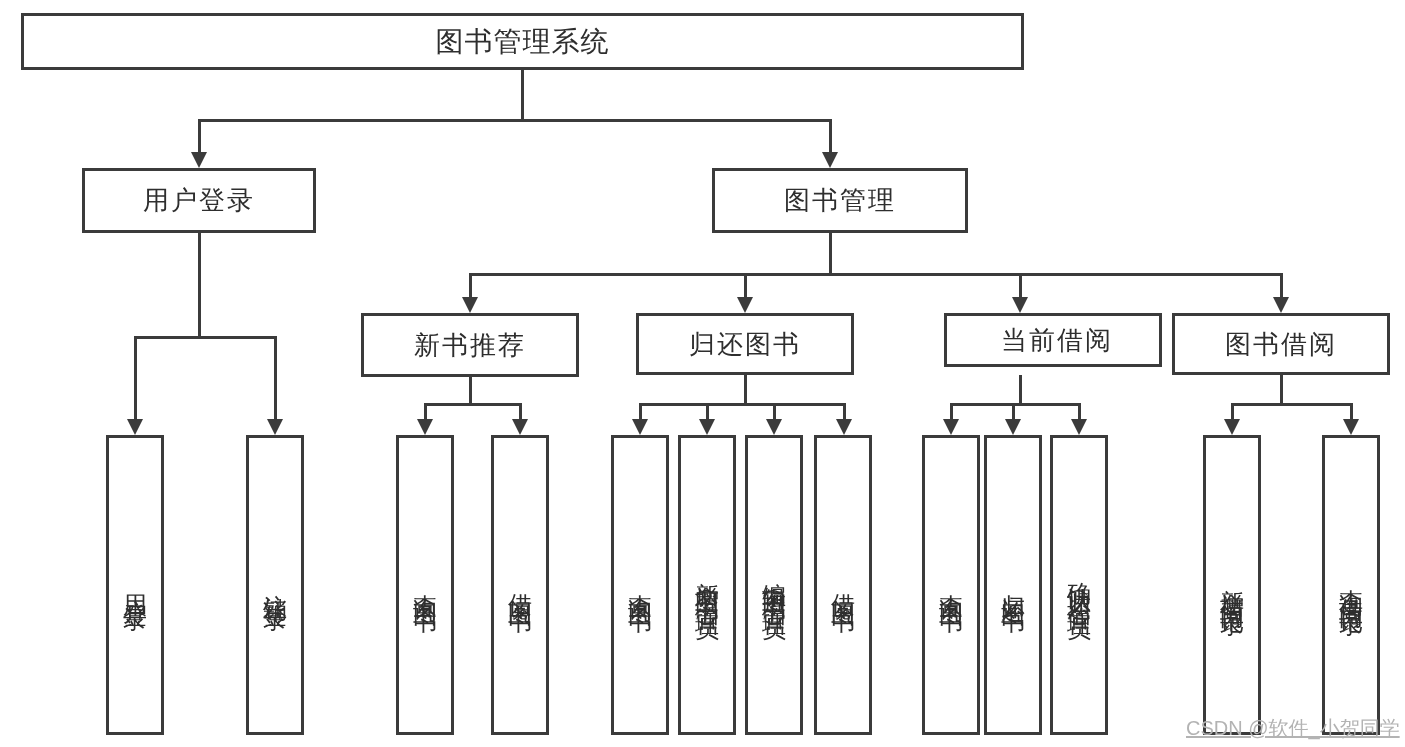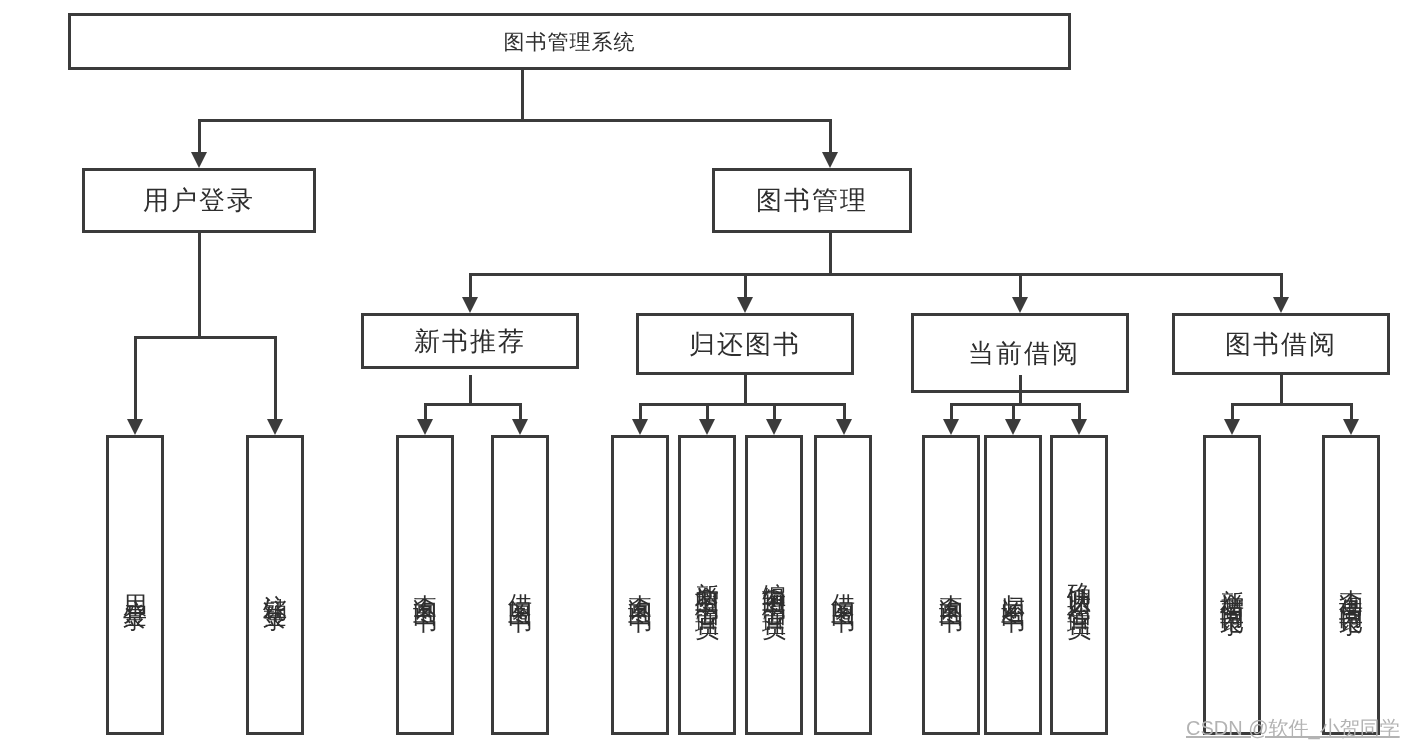--- a/index.html
+++ b/index.html
@@ -22,21 +22,21 @@
   .box {
     position: absolute;
     background: #fff;
     border: 3px solid var(--line);
     display: flex;
     align-items: center;
     justify-content: center;
     text-align: center;
     color: var(--text);
   }
-  .box.root  { font-size: 21px; letter-spacing: 1px; margin-left: 47px; }
+  .box.root  { font-size: 28px; letter-spacing: 1px; }
   .box.lv2   { font-size: 26px; letter-spacing: 2px; }
   .box.lv3   { font-size: 26px; letter-spacing: 2px; }
   .box.leaf {
     font-size: 24px;
   }
   .box.leaf span {
     writing-mode: vertical-rl;
     letter-spacing: 5px;
     line-height: 1;
   }
@@ -67,33 +67,33 @@
 <div class="stage">
 
   <div class="box root" style="left:21px; top:13px; width:1003px; height:57px;">
     <span>图书管理系统</span>
   </div>
 
   <div class="box lv2" style="left:82px; top:168px; width:234px; height:65px;">
     <span>用户登录</span>
   </div>
 
-  <div class="box lv2" style="left:712px; top:168px; width:200px; height:65px;">
+  <div class="box lv2" style="left:712px; top:168px; width:256px; height:65px;">
     <span>图书管理</span>
   </div>
 
-  <div class="box lv3" style="left:361px; top:313px; width:218px; height:56px;">
+  <div class="box lv3" style="left:361px; top:313px; width:218px; height:64px;">
     <span>新书推荐</span>
   </div>
 
   <div class="box lv3" style="left:636px; top:313px; width:218px; height:62px;">
     <span>归还图书</span>
   </div>
 
-  <div class="box lv3" style="left:911px; top:313px; width:218px; height:80px;padding-left:8px;">
+  <div class="box lv3" style="left:944px; top:313px; width:218px; height:54px;padding-left:8px;">
     <span>当前借阅</span>
   </div>
 
   <div class="box lv3" style="left:1172px; top:313px; width:218px; height:62px;">
     <span>图书借阅</span>
   </div>
 
   <div class="box leaf" style="left:106px; top:435px; width:58px; height:300px;">
     <span>用户登录</span>
   </div>

